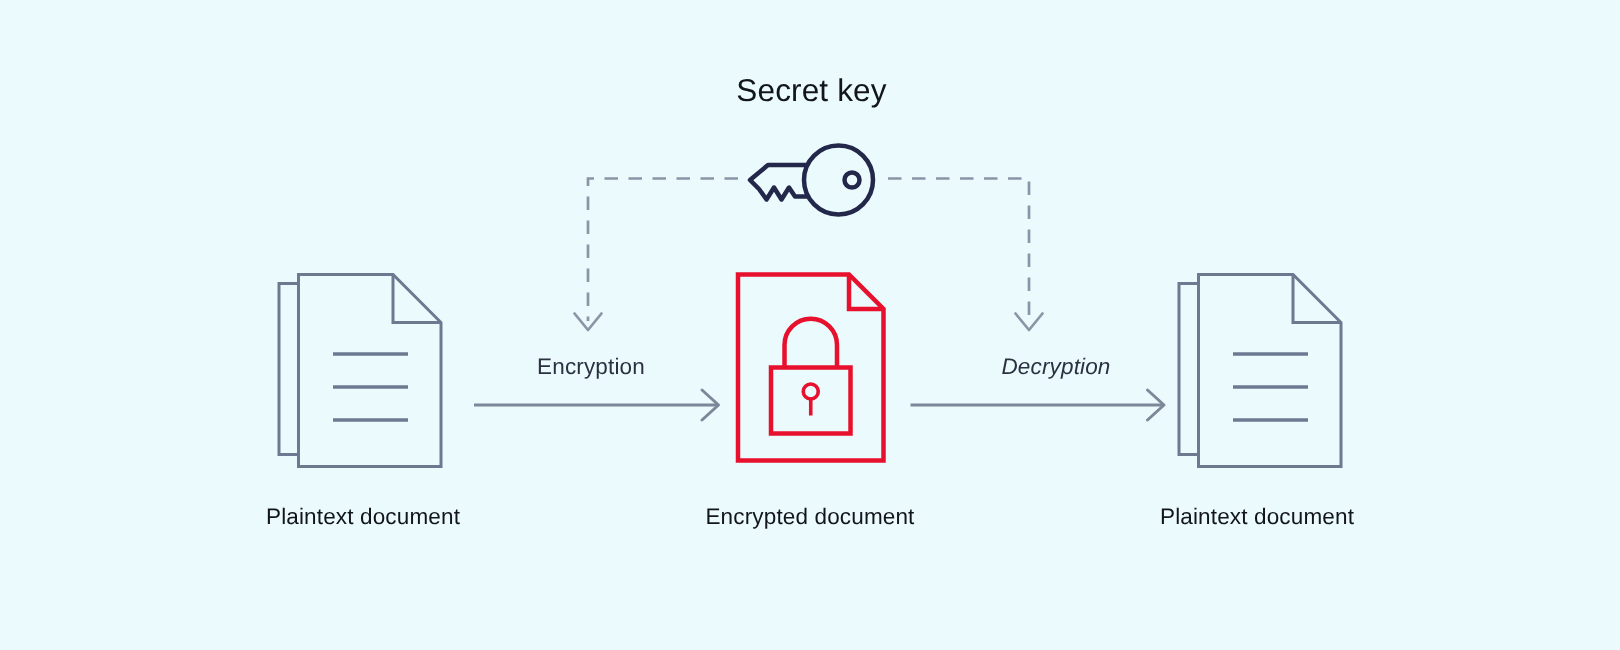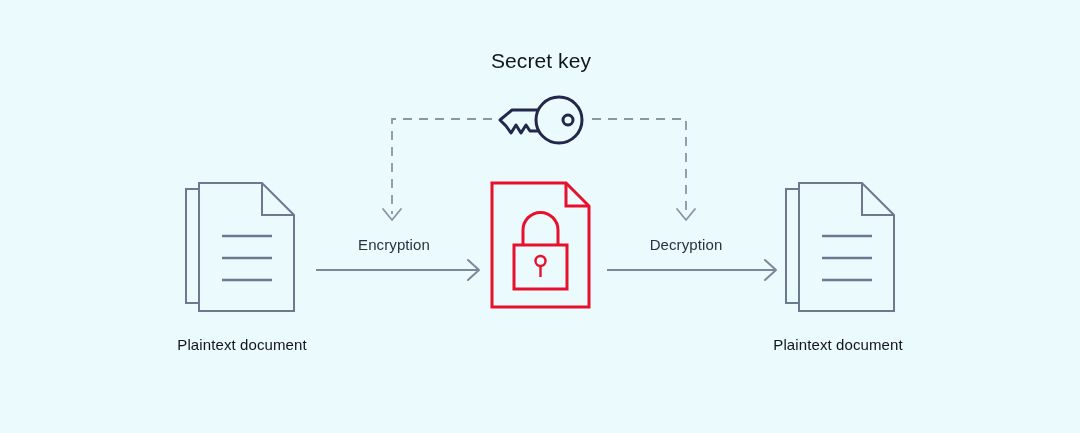--- a/index.html
+++ b/index.html
@@ -111,20 +111,21 @@
     <g>
       <line x1="607" y1="270" x2="775" y2="270" stroke="#7c8899" stroke-width="2"></line>
       <path d="M765 260 L776 270 L765 280" fill="none" stroke="#7c8899" stroke-width="2" stroke-linecap="round" stroke-linejoin="round"></path>
     </g>
   </svg>
 
   <div class="label title-label center-x" style="left:541px; top:49px;">Secret key</div>
 
   <div class="label step-label center-x" style="left:394px; top:236px;">Encryption</div>
 
-  <div class="label step-label center-x" style="left:686px; top:236px;">Decryption</div>
+  <div class="label step-label center-x" style="left:704px; top:236px;font-style:italic;">Decryption</div>
 
   <div class="label caption-label center-x" style="left:242px; top:336px;">Plaintext document</div>
 
+  <div class="label caption-label center-x" style="left:540px; top:336px;">Encrypted document</div>
 
   <div class="label caption-label center-x" style="left:838px; top:336px;">Plaintext document</div>
 
 </div>
 
 </body></html>

